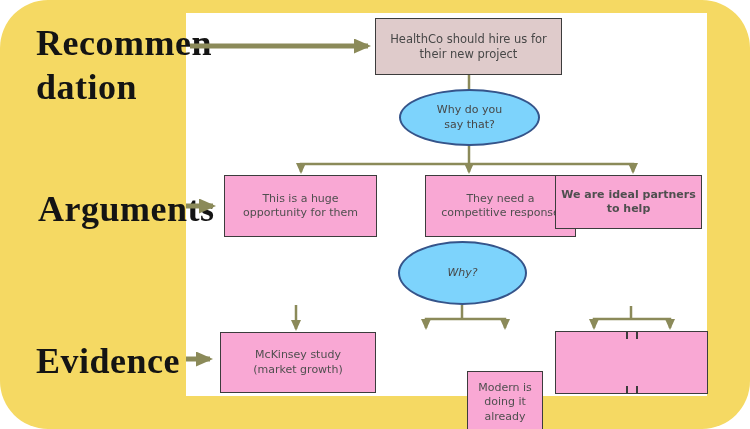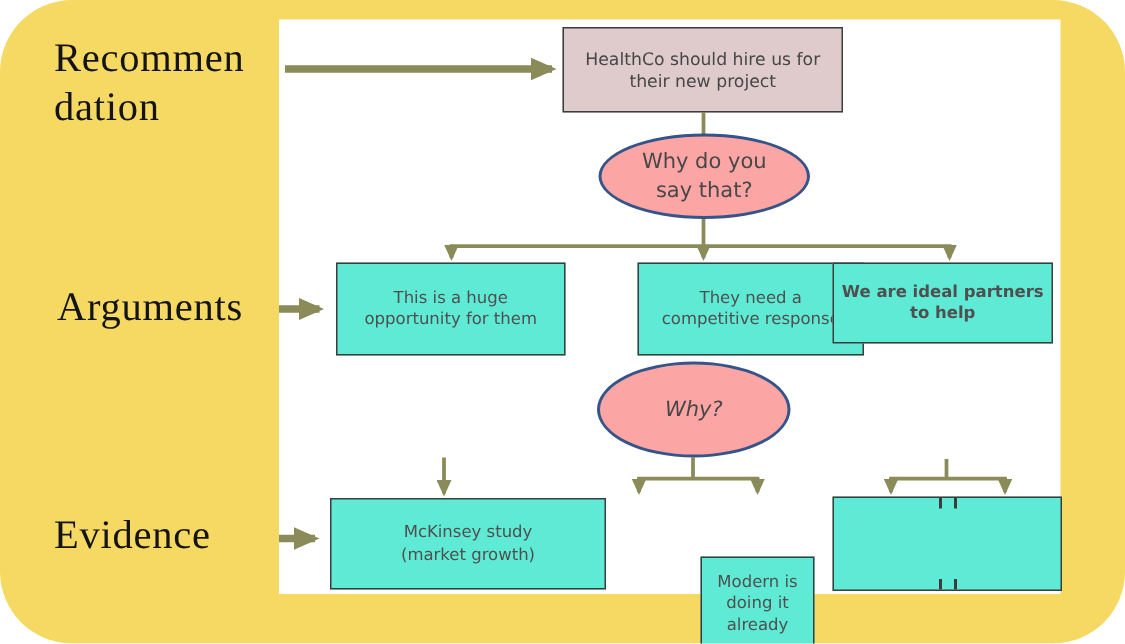--- a/index.html
+++ b/index.html
@@ -21,22 +21,22 @@
     position: absolute;
     left: 186px; top: 13px;
     width: 521px; height: 383px;
     background: #FFFFFF;
     z-index: 1;
   }
   .row-label {
     position: absolute;
     z-index: 2;
     font-family: "Liberation Serif", serif;
-    font-weight: 400;
-    font-size: 27px;
+    font-weight: 700;
+    font-size: 36px;
     line-height: 1.22;
     color: #141414;
     white-space: pre-line;
     letter-spacing: 0.5px;
   }
   .row-label.rec { left: 36px; top: 22px; }
   .row-label.arg { left: 38px; top: 188px; }
   .row-label.evi { left: 36px; top: 340px; }
   svg.connectors {
     position: absolute;
@@ -53,37 +53,37 @@
     justify-content: center;
     text-align: center;
     color: #4F4F4F;
     font-size: 11px;
     line-height: 1.3;
     white-space: pre-line;
     padding: 2px 4px;
   }
   .box { border: 1.5px solid #3C3C3C; }
   .box.pink { background: #DFCBCB; font-size: 11.5px; color: #474747; }
-  .box.peach { background: #5eead4; }
+  .box.peach { background: #f9a8d4; }
   .ellipse {
-    background: #fca5a5;
+    background: #7dd3fc;
     border: 2px solid #35548A;
     border-radius: 50%;
-    font-size: 14px;
+    font-size: 11px;
     color: #474747;
   }
   .node.rec-box   { left: 375px; top: 18px;  width: 187px; height: 57px; }
   .node.q-top     { left: 399px; top: 89px;  width: 141px; height: 57px; }
   .node.arg1      { left: 224px; top: 175px; width: 153px; height: 62px; }
   .node.arg2      { left: 392px; top: 175px; width: 151px; height: 62px; margin-left: 33px; }
   .node.arg3      { left: 555px; top: 175px; width: 147px; height: 54px; font-weight: bold; }
   .node.q-howso   { left: 228px; top: 242px; width: 137px; height: 63px; }
   .node.q-why     { left: 398px; top: 241px; width: 129px; height: 64px; font-style: italic; }
   .node.q-example { left: 562px; top: 241px; width: 138px; height: 65px; }
-  .node.ev1       { left: 220px; top: 332px; width: 184px; height: 61px; }
+  .node.ev1       { left: 220px; top: 332px; width: 156px; height: 61px; }
   .node.ev2       { left: 390px; top: 331px; width: 73px;  height: 63px; }
   .node.ev3       { left: 467px; top: 331px; width: 76px;  height: 63px; margin-top: 40px; }
   .node.ev-empty  { left: 555px; top: 331px; width: 153px; height: 63px; padding: 0; }
   .ev-empty .half { position: relative; flex: 1; height: 100%; }
   .tick {
     position: absolute;
     width: 2px; height: 7px;
     background: #3C3C3C;
   }
   .tick.tl { left: calc(50% - 6px); top: 0; }

